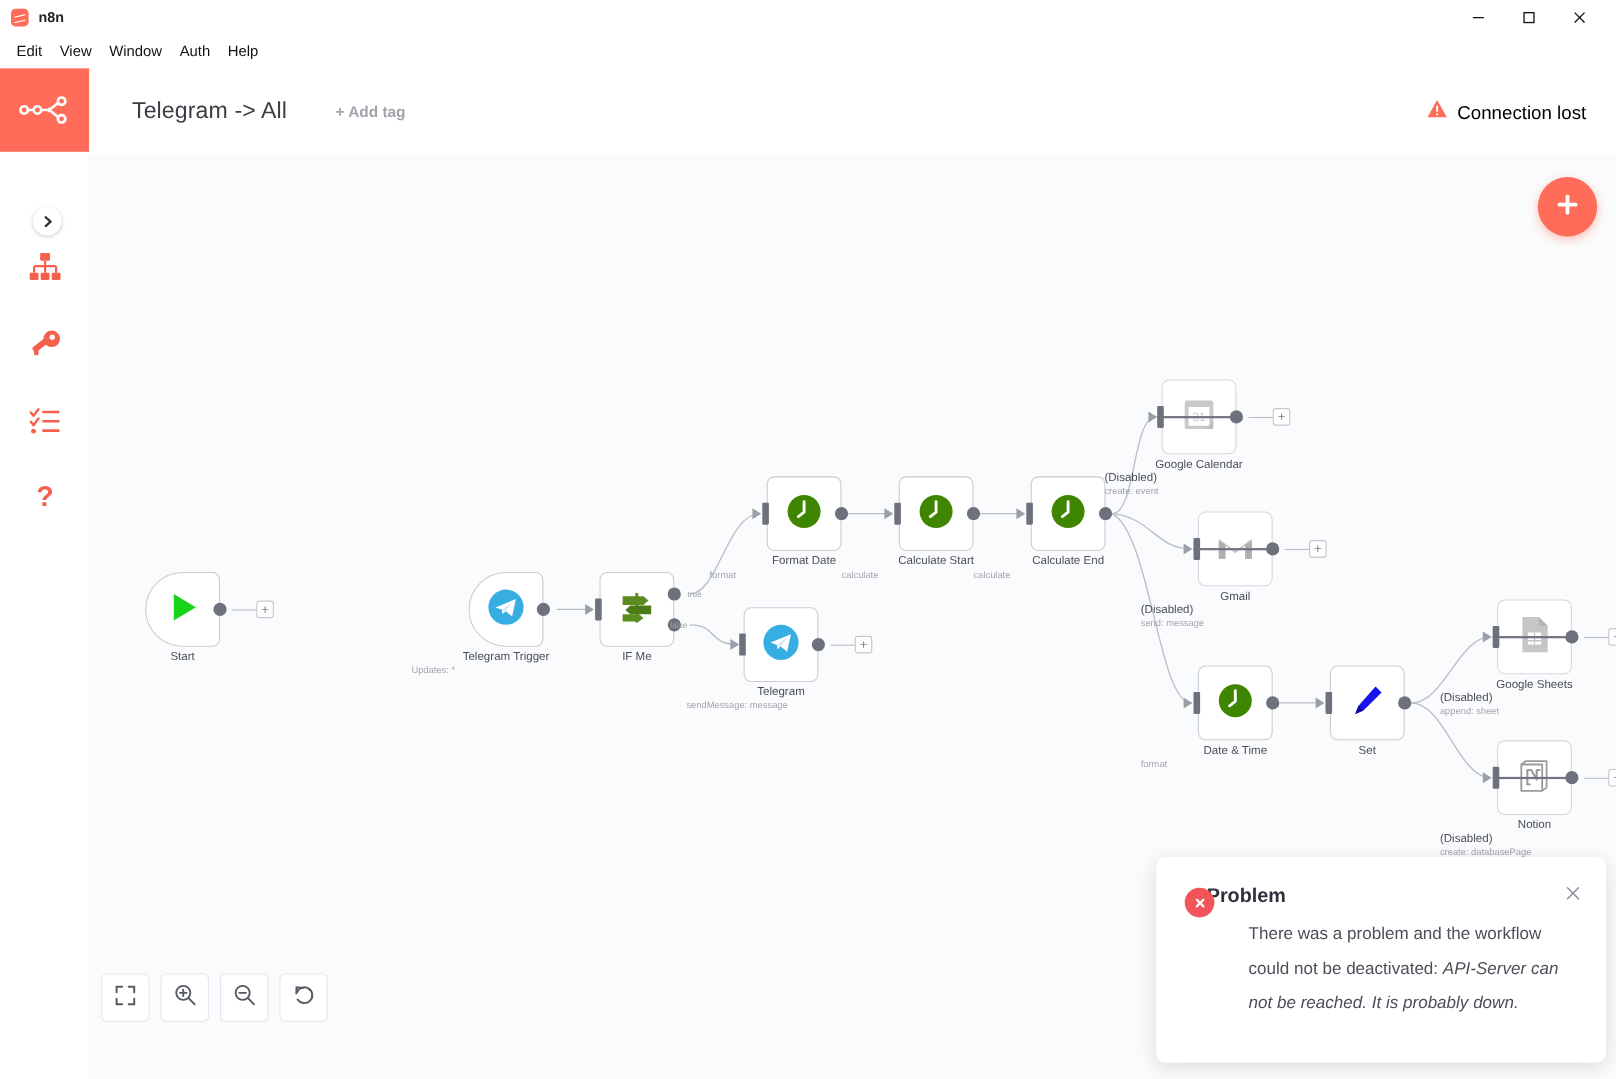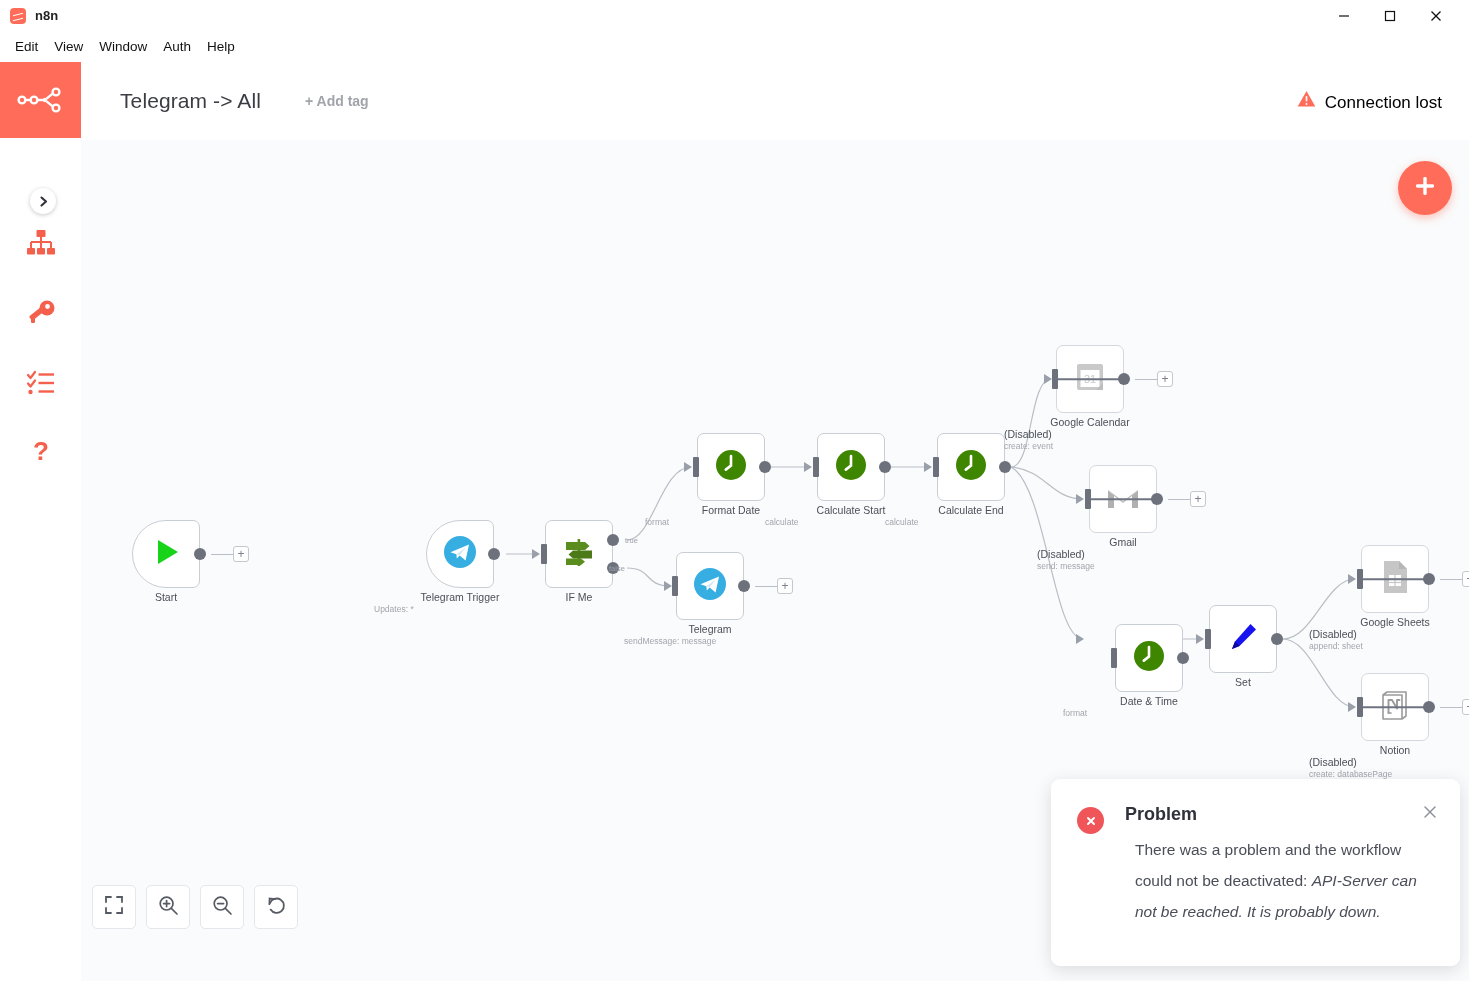--- a/index.html
+++ b/index.html
@@ -190,21 +190,21 @@
     box-shadow: 0 4px 18px rgba(0,0,0,.13);
     z-index: 50; padding: 22px 24px 0 24px;
   }
   #toast-icon {
     position: absolute; left: 26px; top: 28px;
     width: 27px; height: 27px; border-radius: 14px; background: #f0555a;
     display: flex; align-items: center; justify-content: center;
     color: #fff; font-size: 15px; line-height: 1;
   }
   #toast-title {
-    margin-left: 50px; font-size: 18px; font-weight: bold; color: #30313a;
+    margin-left: 22px; font-size: 18px; font-weight: bold; color: #30313a;
     line-height: 26px;
   }
   #toast-body {
     margin-left: 60px; margin-top: 7px;
     font-size: 15.5px; color: #4b4e58; line-height: 31px;
     width: 300px;
   }
   #toast-body em { font-style: italic; }
   #toast-close {
     position: absolute; right: 22px; top: 25px;
@@ -513,21 +513,21 @@
     </div>
     <div class="in-port"></div>
     <div class="out-dot"></div>
     <div class="node-label">Gmail</div>
     <div class="node-sub sub-1" style="font-size:10.5px;color:#4b4f58;">(Disabled)</div>
     <div class="node-sub sub-2">send: message</div>
   </div>
   <div class="stub-line" style="left:1087px; top:359px; width:22px;"></div>
   <div class="plus-stub" style="left:1109px; top:351px;">+</div>
 
-  <div class="node" style="left:1008px; top:484px;margin-left:26px;">
+  <div class="node" style="left:1008px; top:465px;">
     <div class="node-box">
       <span class="node-glyph">
         <svg width="32" height="32" viewBox="0 0 32 32">
           <circle cx="16" cy="16" r="15" fill="#3f8600"></circle>
           <path d="M16 7 V16.6 L10.8 20.6" fill="none" stroke="#fff" stroke-width="2.6" stroke-linecap="round"></path>
         </svg>
       </span>
     </div>
     <div class="in-port"></div>
     <div class="out-dot"></div>

